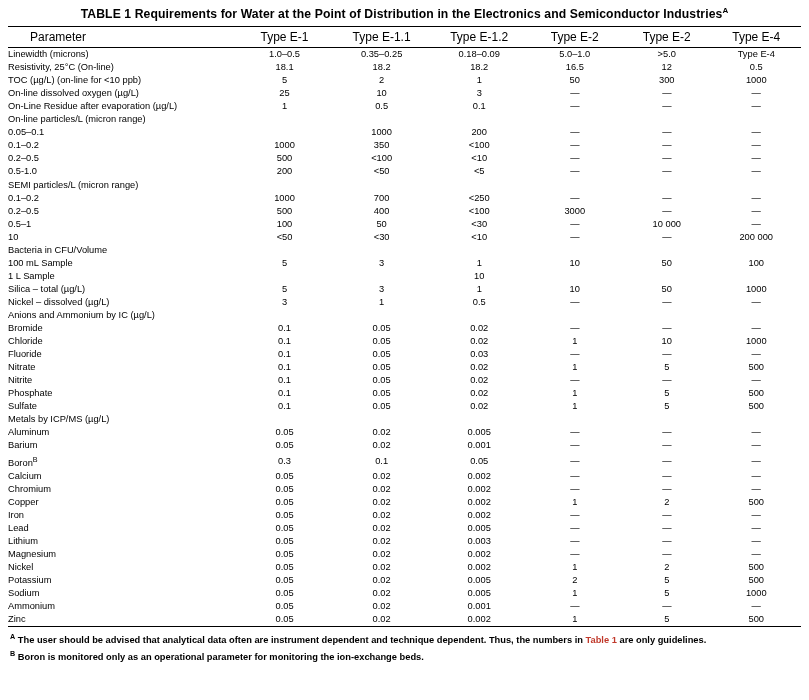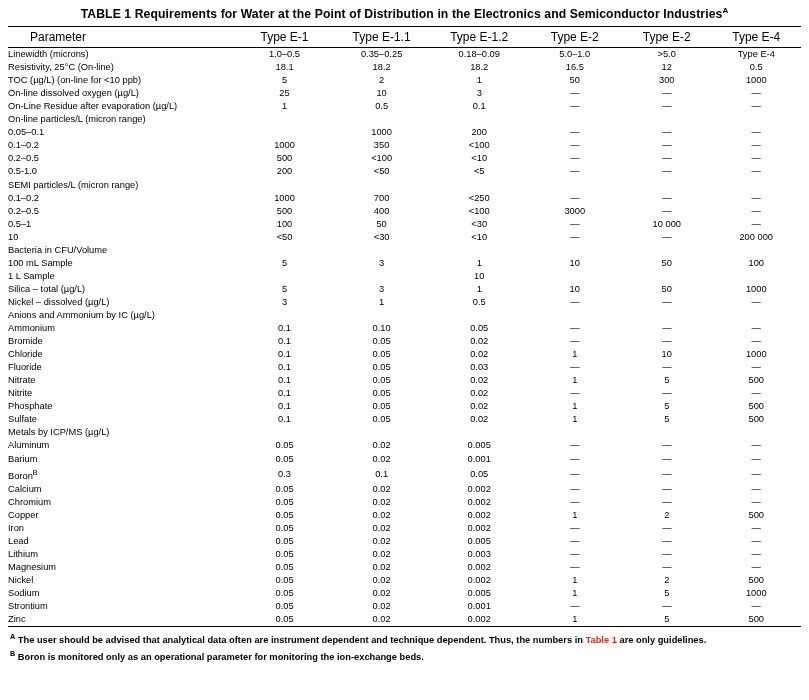--- a/index.html
+++ b/index.html
@@ -331,29 +331,20 @@
         <tr>
           <td class="param ind0">Anions and Ammonium by IC (µg/L)</td>
           <td></td>
           <td></td>
           <td></td>
           <td></td>
           <td></td>
           <td></td>
         </tr>
         <tr>
-          <td class="param ind1">Ammonium</td>
-          <td>0.1</td>
-          <td>0.10</td>
-          <td>0.05</td>
-          <td>—</td>
-          <td>—</td>
-          <td>—</td>
-        </tr>
-        <tr>
           <td class="param ind1">Bromide</td>
           <td>0.1</td>
           <td>0.05</td>
           <td>0.02</td>
           <td>—</td>
           <td>—</td>
           <td>—</td>
         </tr>
         <tr>
           <td class="param ind1">Chloride</td>
@@ -511,30 +502,39 @@
         <tr>
           <td class="param ind1">Nickel</td>
           <td>0.05</td>
           <td>0.02</td>
           <td>0.002</td>
           <td>1</td>
           <td>2</td>
           <td>500</td>
         </tr>
         <tr>
+          <td class="param ind1">Potassium</td>
+          <td>0.05</td>
+          <td>0.02</td>
+          <td>0.005</td>
+          <td>2</td>
+          <td>5</td>
+          <td>500</td>
+        </tr>
+        <tr>
           <td class="param ind1">Sodium</td>
           <td>0.05</td>
           <td>0.02</td>
           <td>0.005</td>
           <td>1</td>
           <td>5</td>
           <td>1000</td>
         </tr>
         <tr>
-          <td class="param ind1">Strontium</td>
+          <td class="param ind1">Ammonium</td>
           <td>0.05</td>
           <td>0.02</td>
           <td>0.001</td>
           <td>—</td>
           <td>—</td>
           <td>—</td>
         </tr>
         <tr>
           <td class="param ind1">Zinc</td>
           <td>0.05</td>

